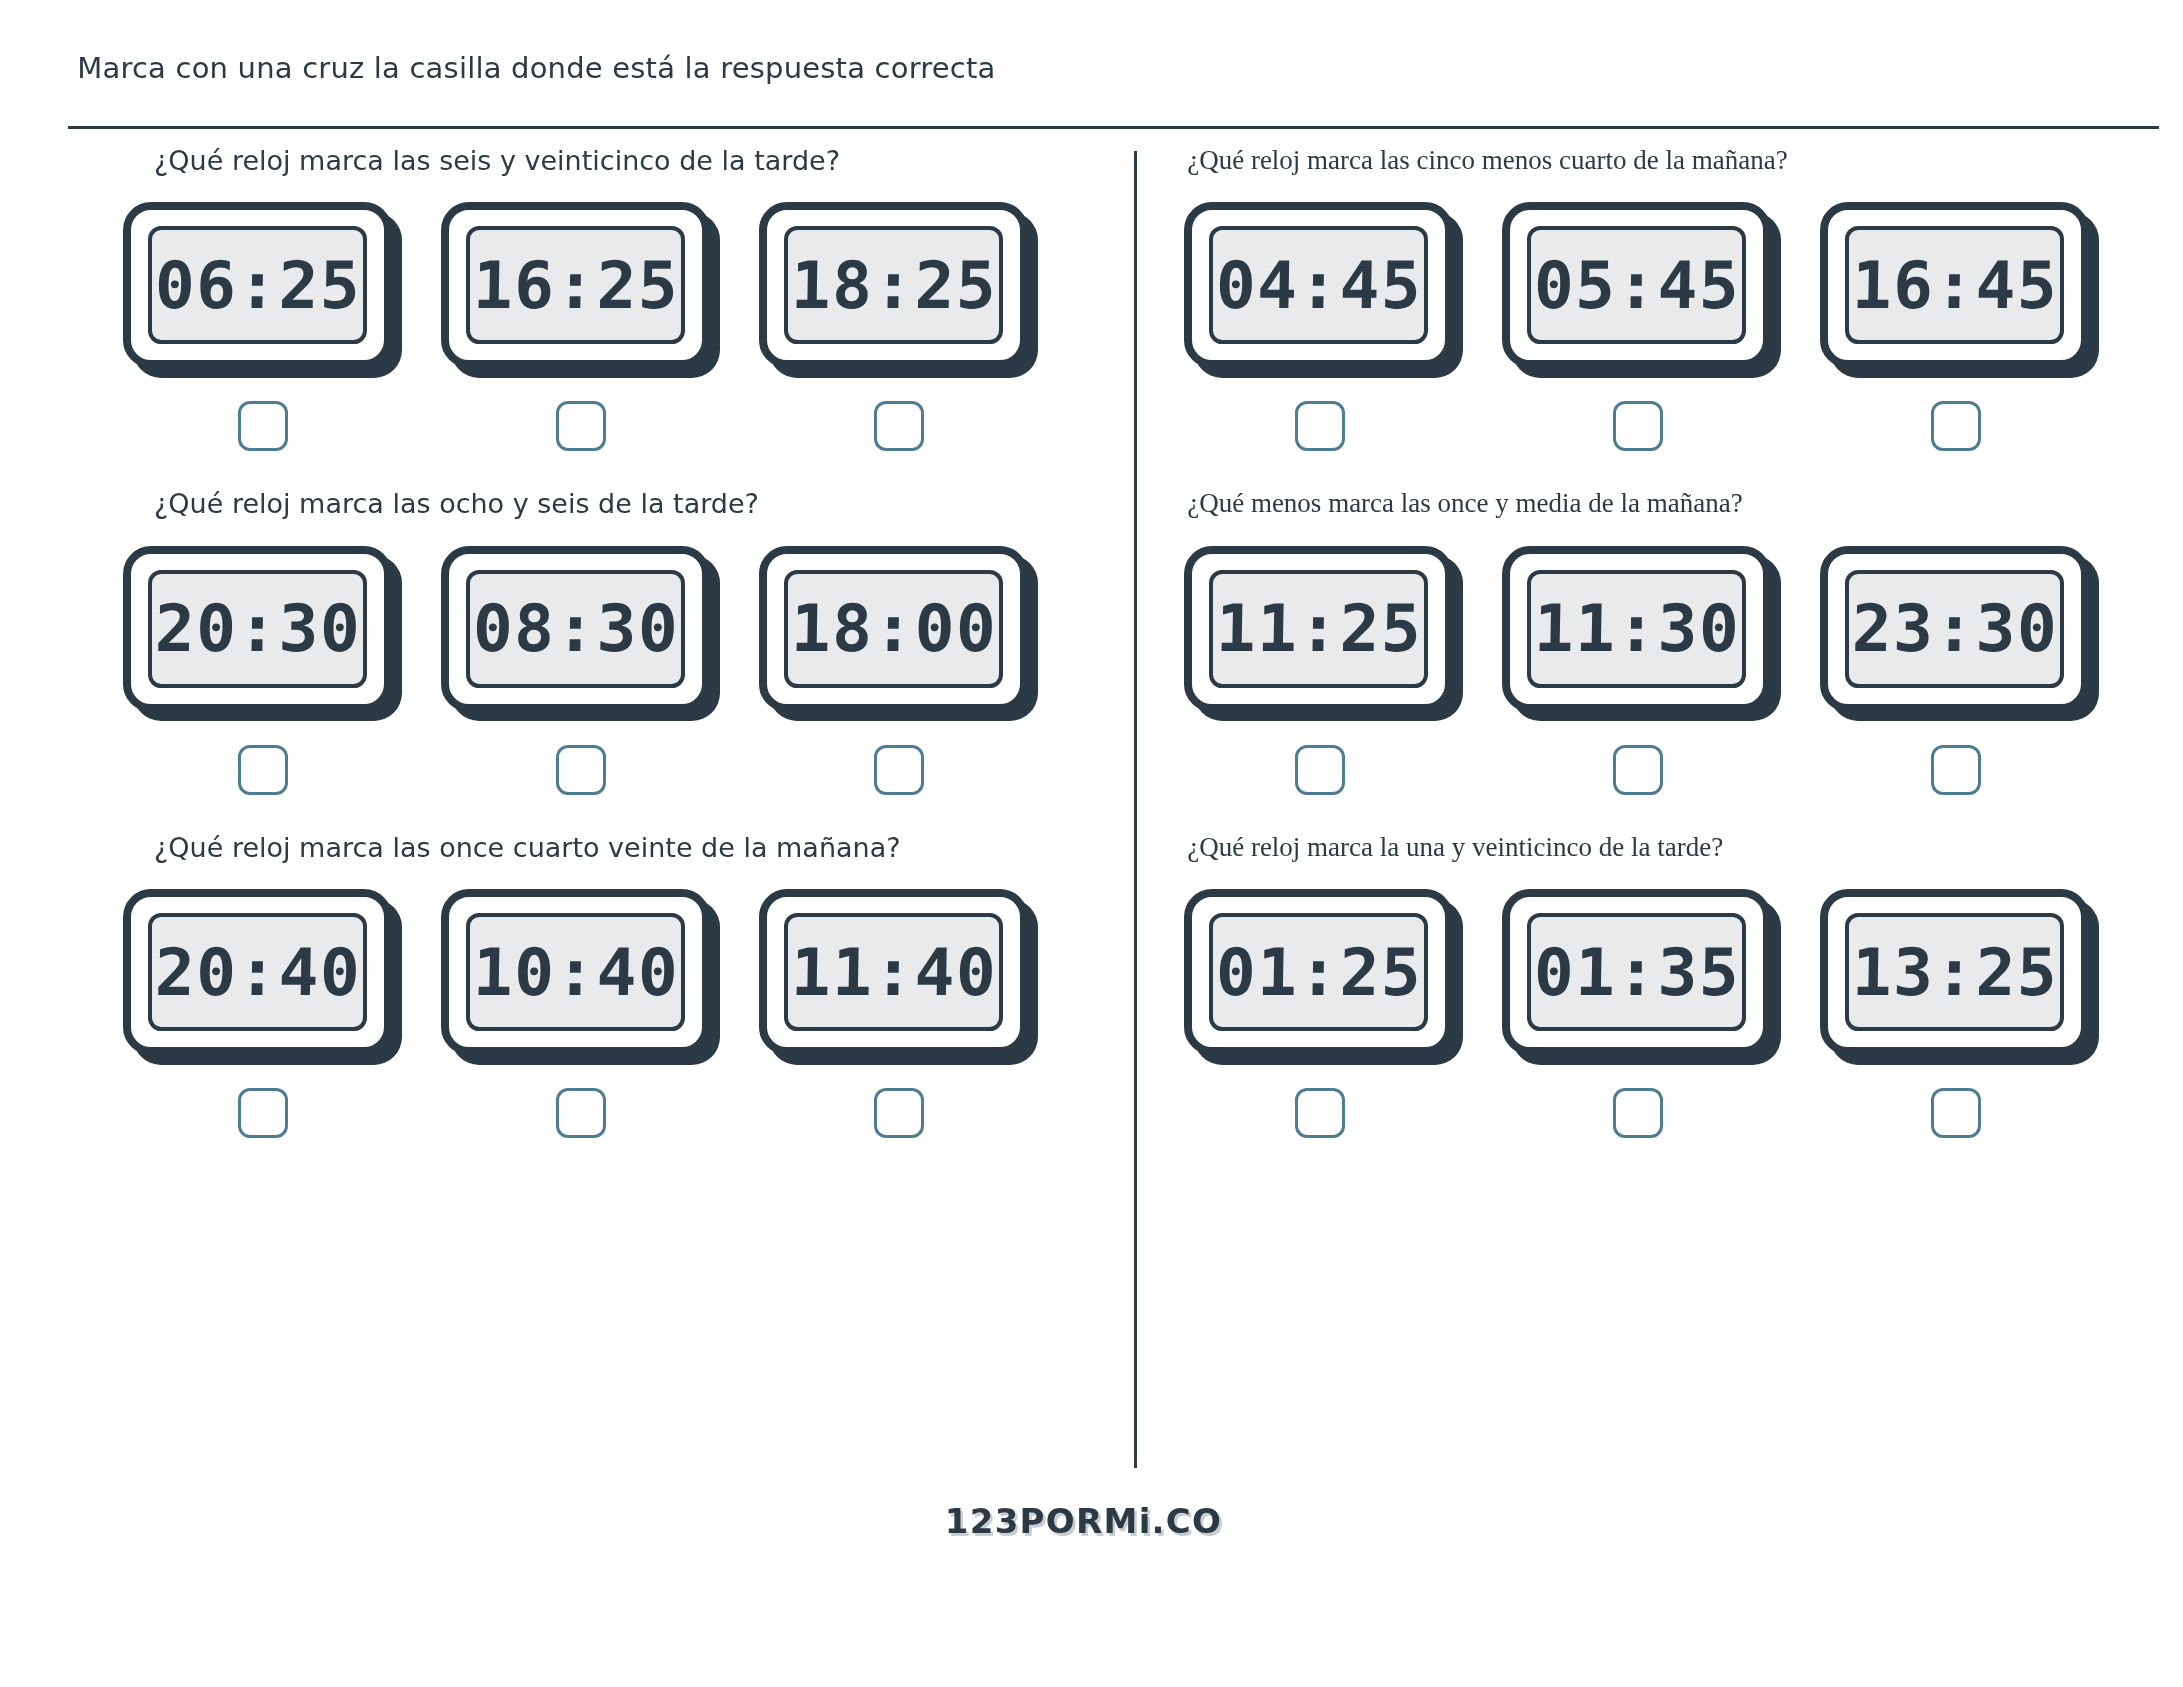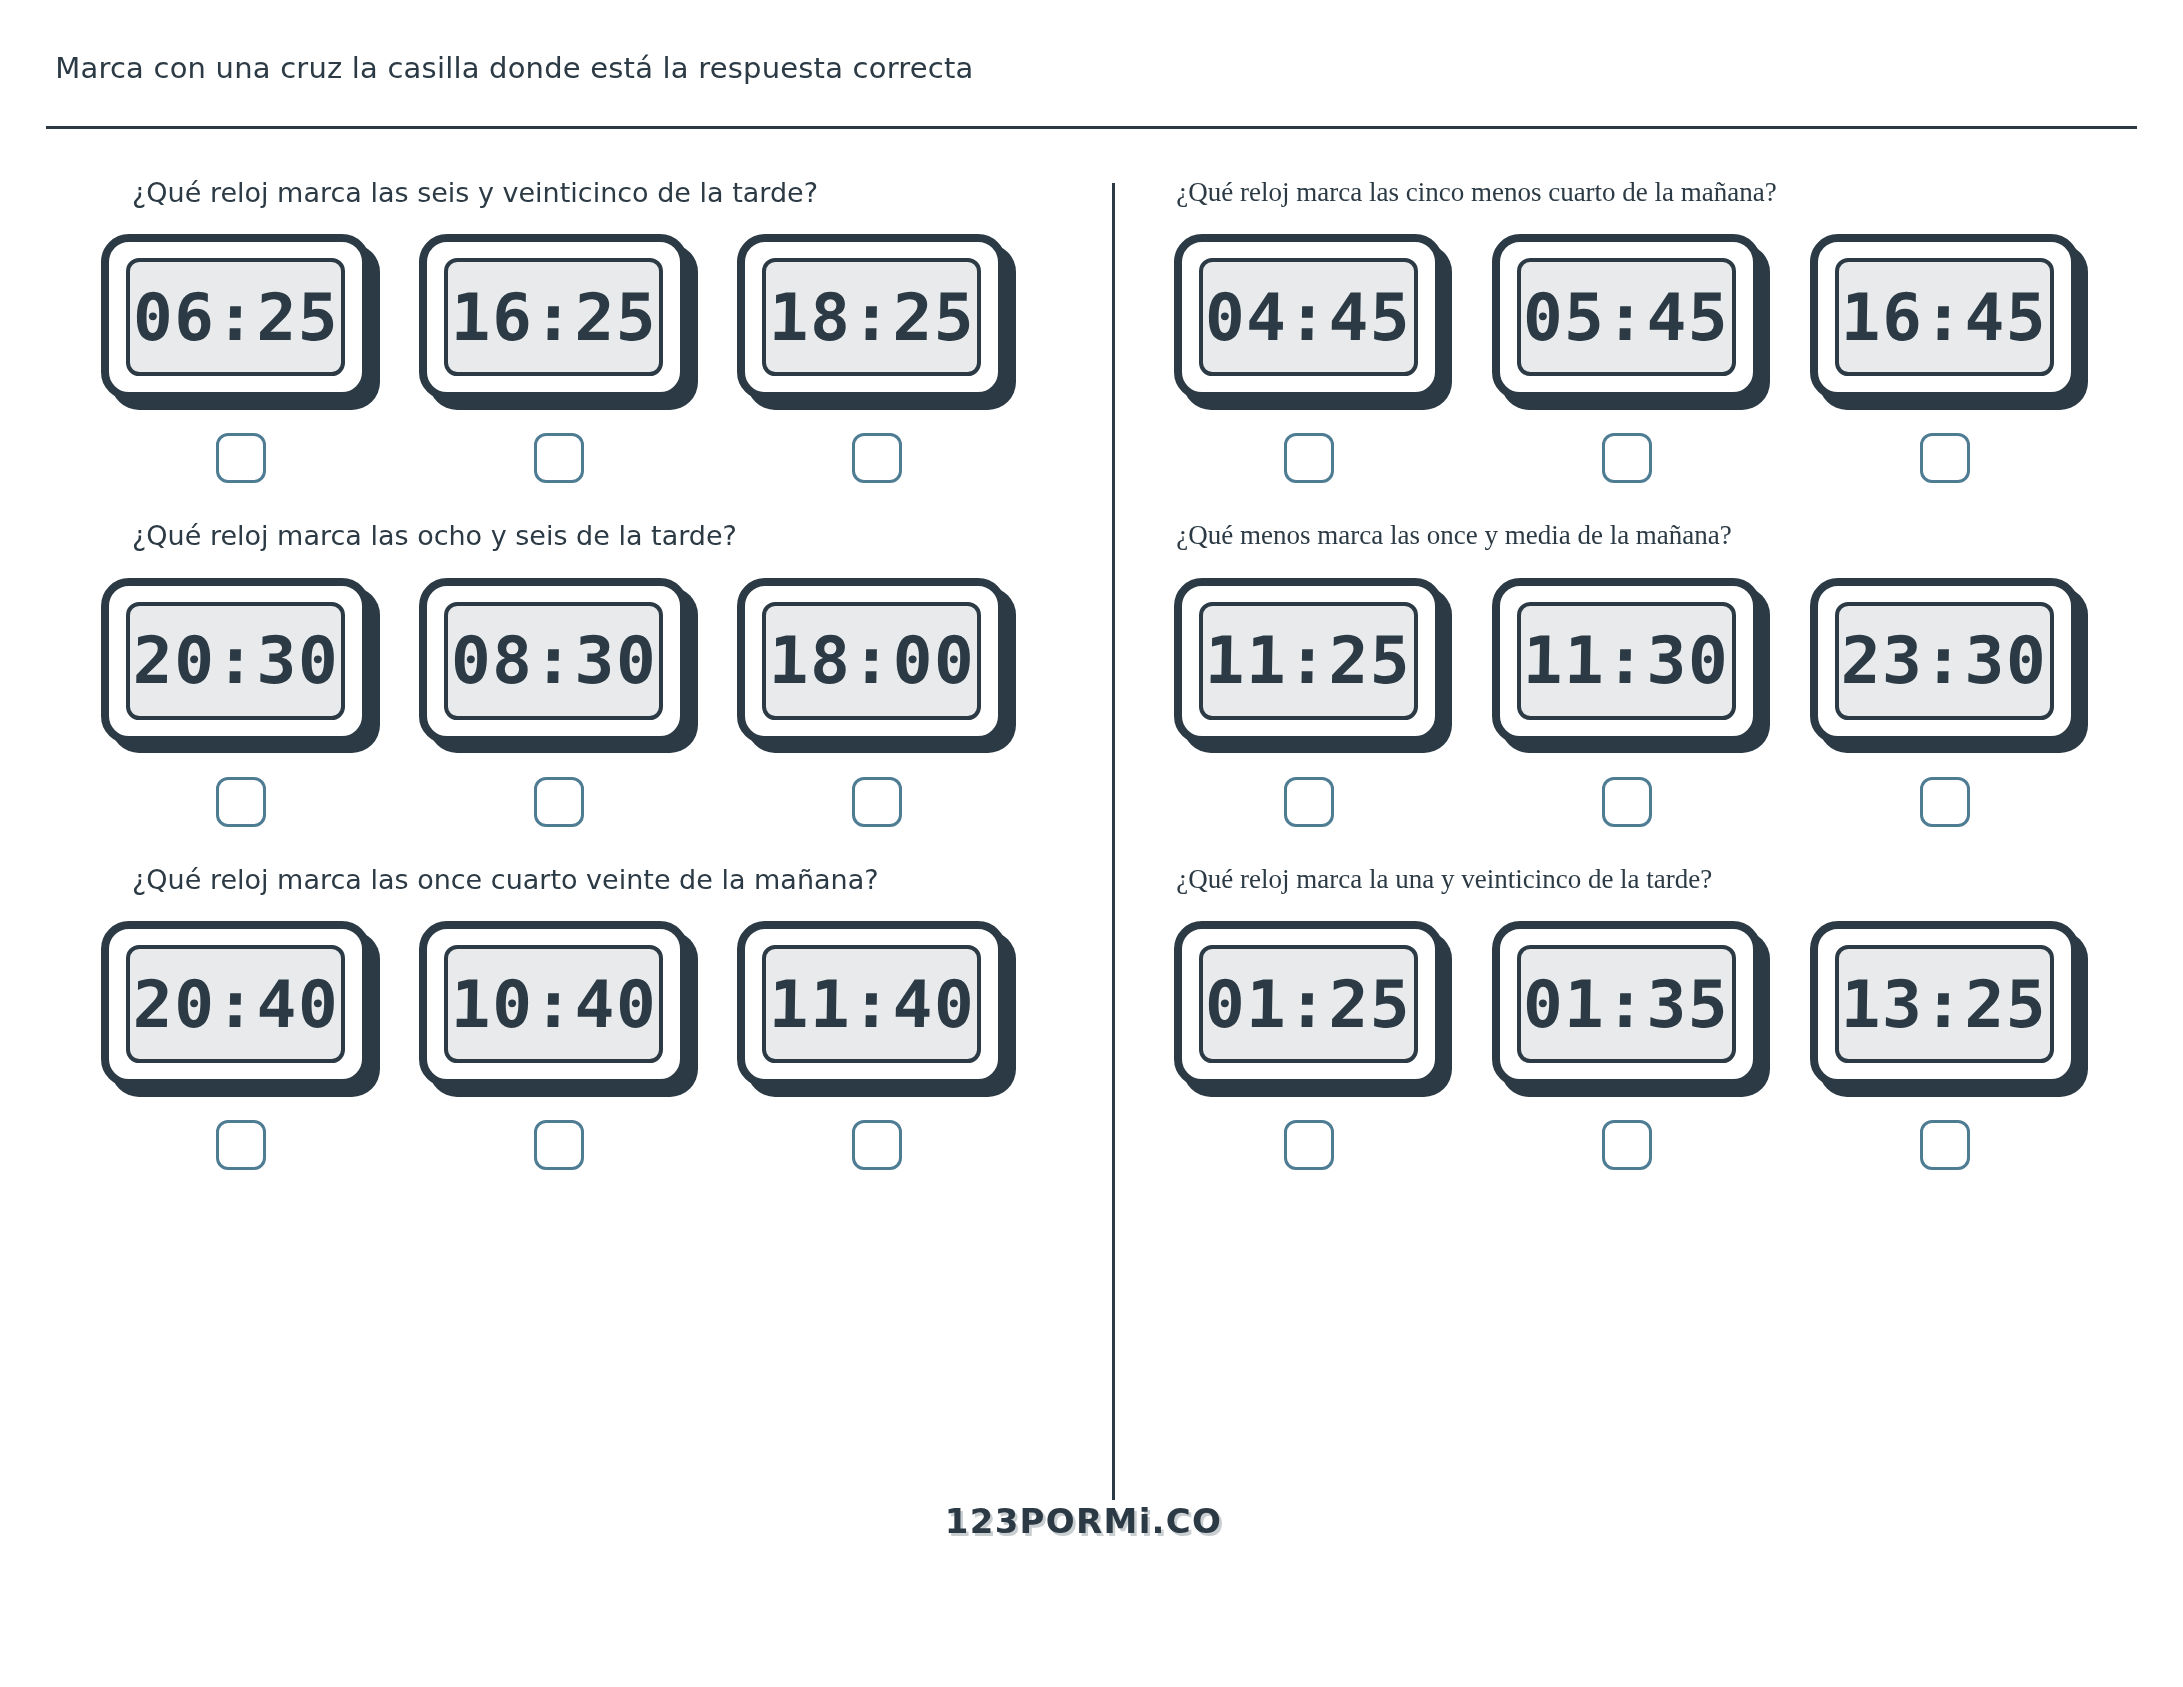--- a/index.html
+++ b/index.html
@@ -13,42 +13,42 @@
     font-family: "DejaVu Sans", sans-serif;
     color: #2b3a44;
     position: relative;
     overflow: hidden;
   }
 
   .page {
     width: 2183px;
     height: 1593px;
     box-sizing: border-box;
-    padding: 36px 46px 0 46px;
+    padding: 36px 46px 0 68px;
     position: relative;
   }
 
   .instruction {
     font-size: 29px;
     letter-spacing: 0.2px;
     color: #2b3a44;
     margin: 14.6px 0 0 9.3px;
     font-family: "DejaVu Sans", sans-serif;
   }
 
   .rule {
     margin: 41px 0 0 0;
     height: 3.3px;
     background: #2b3a44;
     width: 2091px;
   }
 
   .columns {
     display: flex;
-    margin-top: 48px;
+    margin-top: 16px;
     position: relative;
     justify-content: center;
   }
 
   .divider {
     position: absolute;
     left: 1066px;
     top: 6.6px;
     width: 3.3px;
     height: 1317px;

